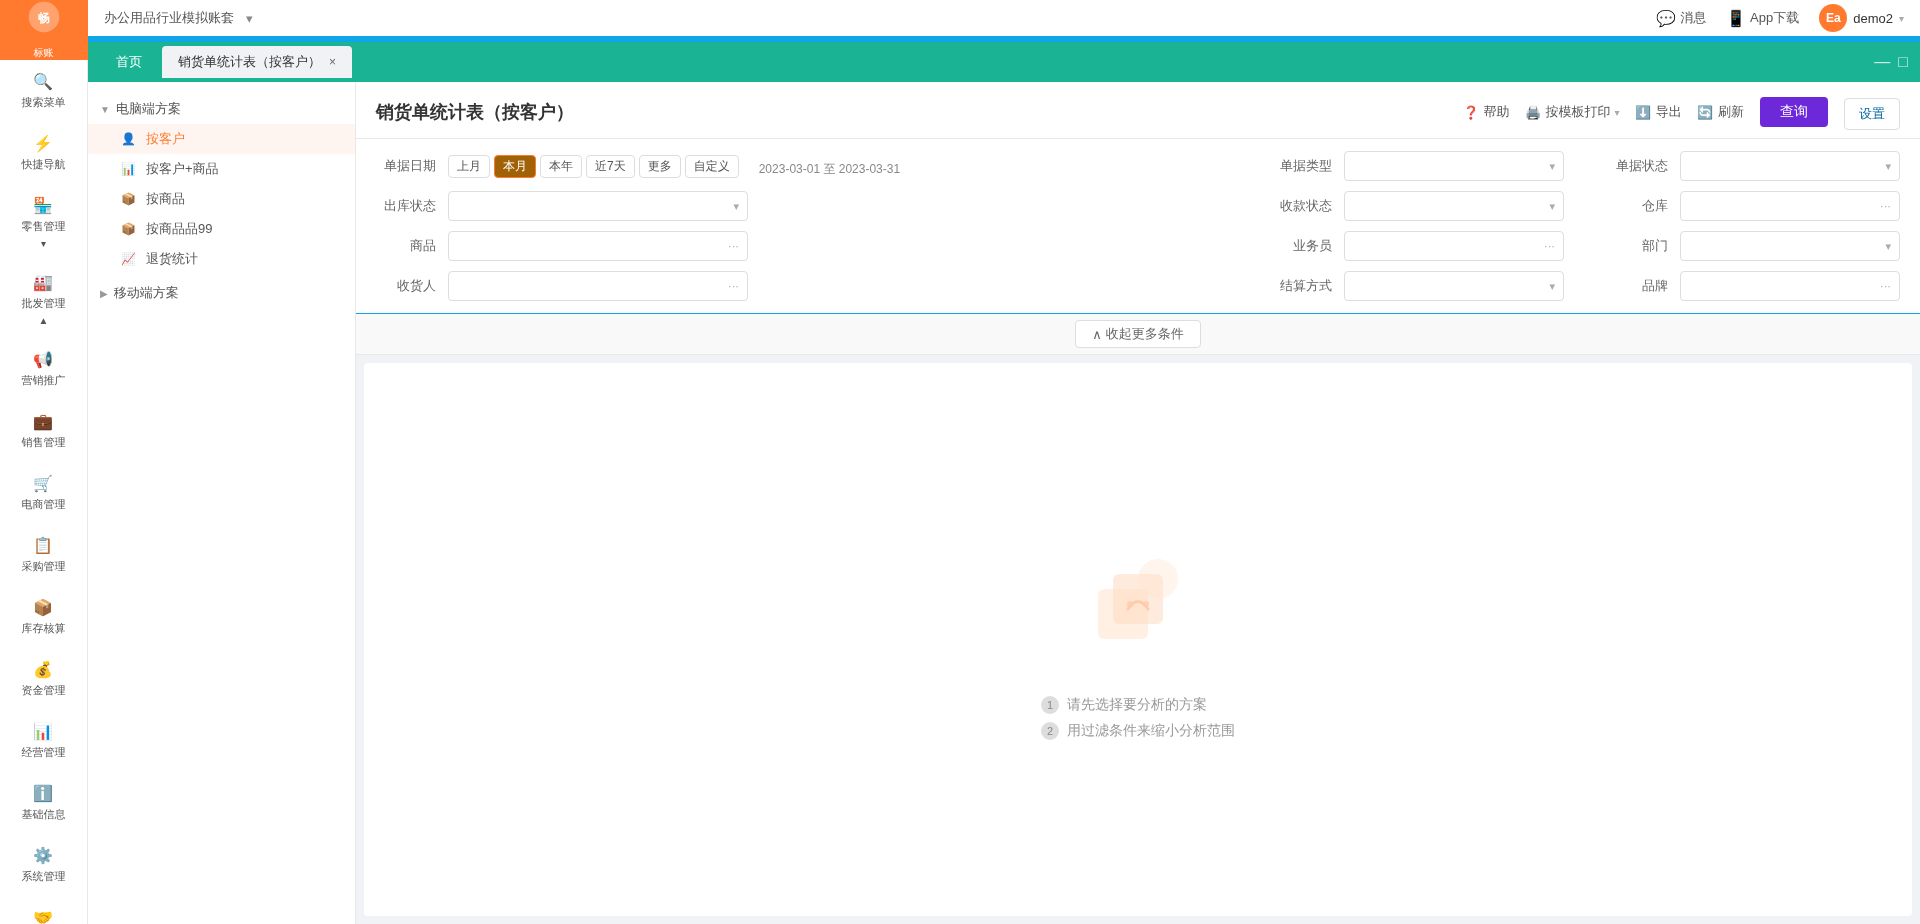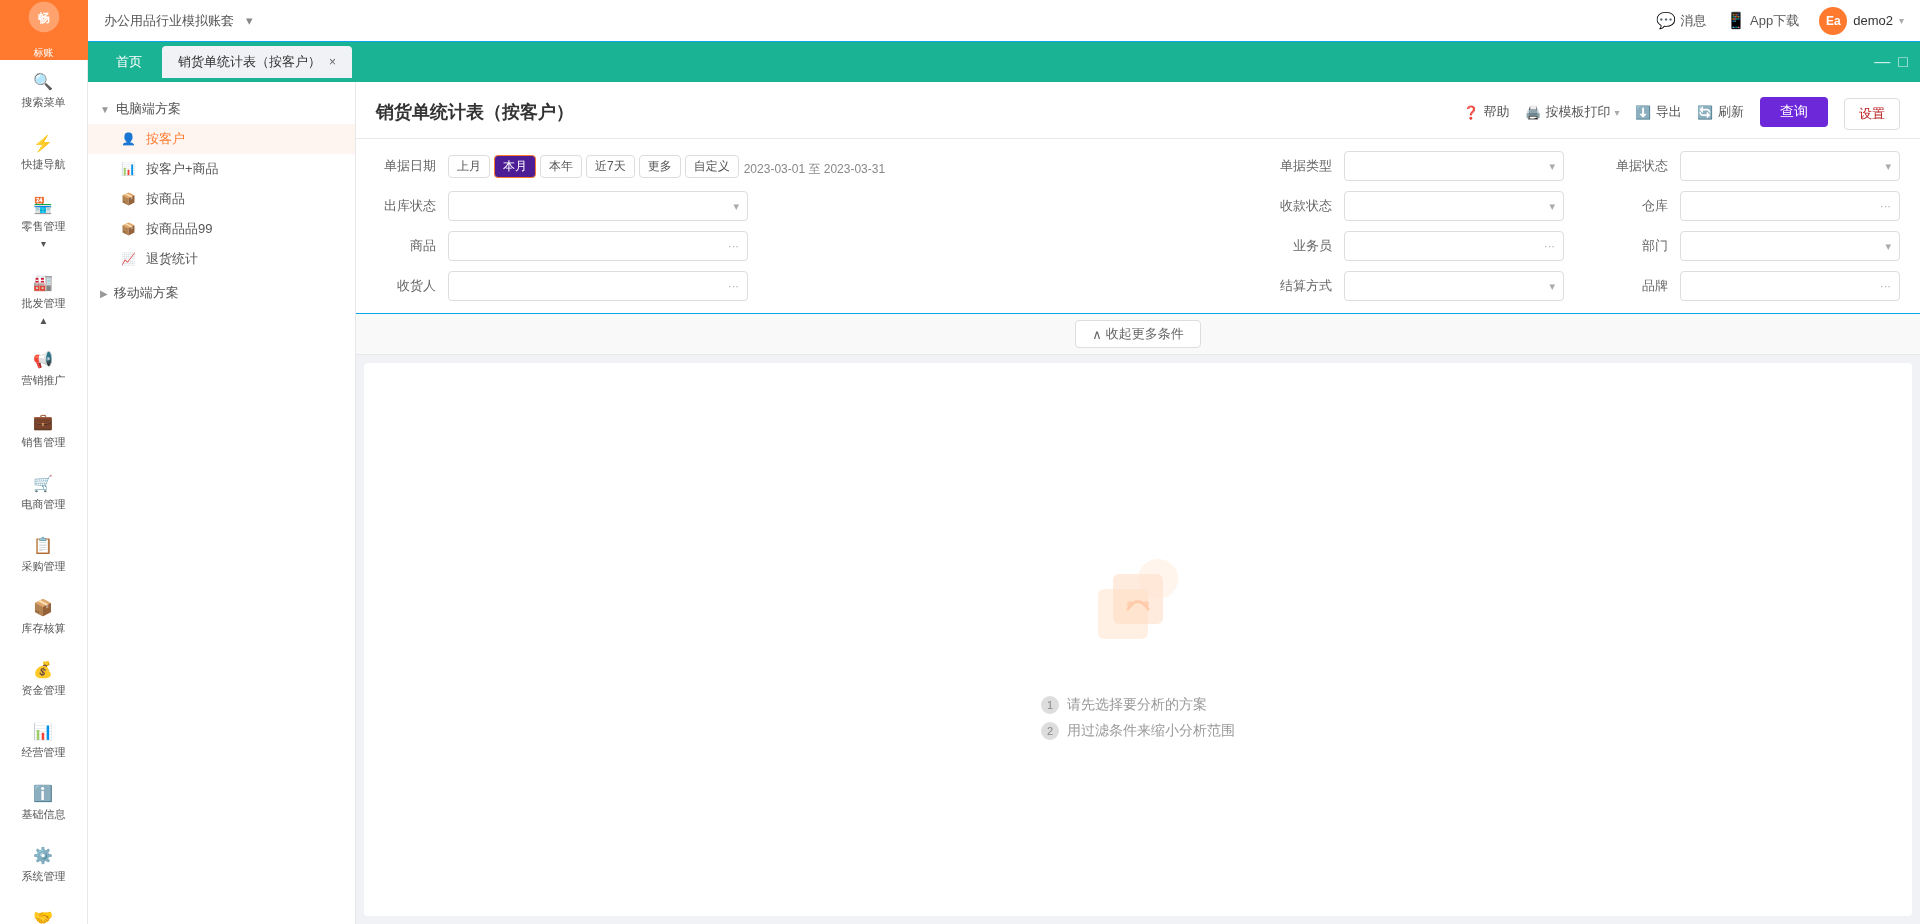--- a/index.html
+++ b/index.html
@@ -12,21 +12,21 @@
     .sidebar-logo-text { color: #fff; font-size: 10px; margin-top: 12px; }
     .sidebar-menu-item { width: 100%; padding: 12px 4px; text-align: center; cursor: pointer; color: #555; font-size: 12px; display: flex; flex-direction: column; align-items: center; gap: 4px; }
     .sidebar-menu-icon { font-size: 16px; }
     .sidebar-menu-label { font-size: 11px; }
     .sidebar-item-arrow { font-size: 10px; }
 
     
     .main-area { flex: 1; display: flex; flex-direction: column; overflow: hidden; }
 
     
-    .top-nav { height: 42px; background: #fff; display: flex; align-items: center; padding: 0 16px; border-bottom: 1px solid #0ea5e9; gap: 12px; position: relative; }
+    .top-nav { height: 42px; background: #fff; display: flex; align-items: center; padding: 0 16px; border-bottom: 6px solid #0ea5e9; gap: 12px; position: relative; }
     .top-nav-right { margin-left: auto; display: flex; align-items: center; gap: 20px; }
     .top-nav-msg { display: flex; align-items: center; gap: 4px; color: #555; cursor: pointer; }
     .top-nav-app { display: flex; align-items: center; gap: 4px; color: #555; cursor: pointer; }
     .top-nav-user { display: flex; align-items: center; gap: 6px; cursor: pointer; }
     .user-avatar { width: 28px; height: 28px; background: #ff7a2f; border-radius: 50%; display: flex; align-items: center; justify-content: center; color: #fff; font-size: 11px; overflow: hidden; }
 
     
     .tab-bar { height: 40px; background: #1ab394; display: flex; align-items: center; padding: 0 12px; gap: 4px; }
     .tab-item { height: 32px; padding: 0 16px; border-radius: 4px 4px 0 0; display: flex; align-items: center; gap: 8px; cursor: pointer; color: #fff; font-size: 13px; }
     .tab-item.plain { background: transparent; }
@@ -63,32 +63,32 @@
     
     .right-panel { flex: 1; display: flex; flex-direction: column; overflow: hidden; }
 
     
     .filter-area { background: #fff; padding: 12px 20px; border-bottom: 1px solid #0ea5e9; }
     .filter-row { display: flex; align-items: center; gap: 12px; margin-bottom: 10px; }
     .filter-row:last-child { margin-bottom: 0; }
     .filter-label { width: 60px; color: #666; font-size: 13px; flex-shrink: 0; text-align: right; }
     .filter-date-btns { display: flex; align-items: flex-end; gap: 4px; }
     .date-btn { padding: 2px 8px; border-radius: 4px; border: 1px solid #ddd; background: #fff; font-size: 12px; color: #555; cursor: pointer; }
-    .date-btn.active { background: #4c1d95; color: #fff; border-color: #ff7a2f; }
-    .date-range { font-size: 12px; color: #888; margin-left: 1px; }
+    .date-btn.active { background: #a16207; color: #fff; border-color: #ff7a2f; }
+    .date-range { font-size: 12px; color: #888; margin-left: 16px; }
     .filter-select { flex: 1; height: 30px; border: 1px solid #ddd; border-radius: 4px; padding: 0 8px; font-size: 13px; display: flex; align-items: center; justify-content: space-between; cursor: pointer; background: #fff; }
     .filter-select-arrow { color: #aaa; font-size: 11px; }
 
     
     .collapse-bar { padding: 6px 0; text-align: center; background: #f9f9f9; border-bottom: 1px solid #e8e8e8; }
     .collapse-btn { display: inline-flex; align-items: center; gap: 4px; color: #666; font-size: 13px; cursor: pointer; padding: 4px 16px; border: 1px solid #ddd; border-radius: 4px; background: #fff; }
 
     
     .query-btn { background: #6d28d9; color: #fff; border: none; border-radius: 4px; padding: 6px 20px; font-size: 14px; cursor: pointer; }
-    .settings-btn { background: #fff; color: #b91c1c; border: 1px solid #ddd; border-radius: 4px; padding: 6px 14px; font-size: 13px; cursor: pointer; margin-top: 4px; }
+    .settings-btn { background: #fff; color: #0369a1; border: 1px solid #ddd; border-radius: 4px; padding: 6px 14px; font-size: 13px; cursor: pointer; margin-top: 4px; }
 
     
     .empty-state { flex: 1; display: flex; flex-direction: column; align-items: center; justify-content: center; gap: 16px; background: #fff; margin: 8px; border-radius: 4px; }
     .empty-tips { display: flex; flex-direction: column; gap: 8px; }
     .empty-tip { display: flex; align-items: center; gap: 8px; color: #999; font-size: 14px; }
     .tip-num { width: 18px; height: 18px; border-radius: 50%; background: #ddd; color: #888; font-size: 11px; display: flex; align-items: center; justify-content: center; flex-shrink: 0; }
   </style>
 </head>
 <body>
 

